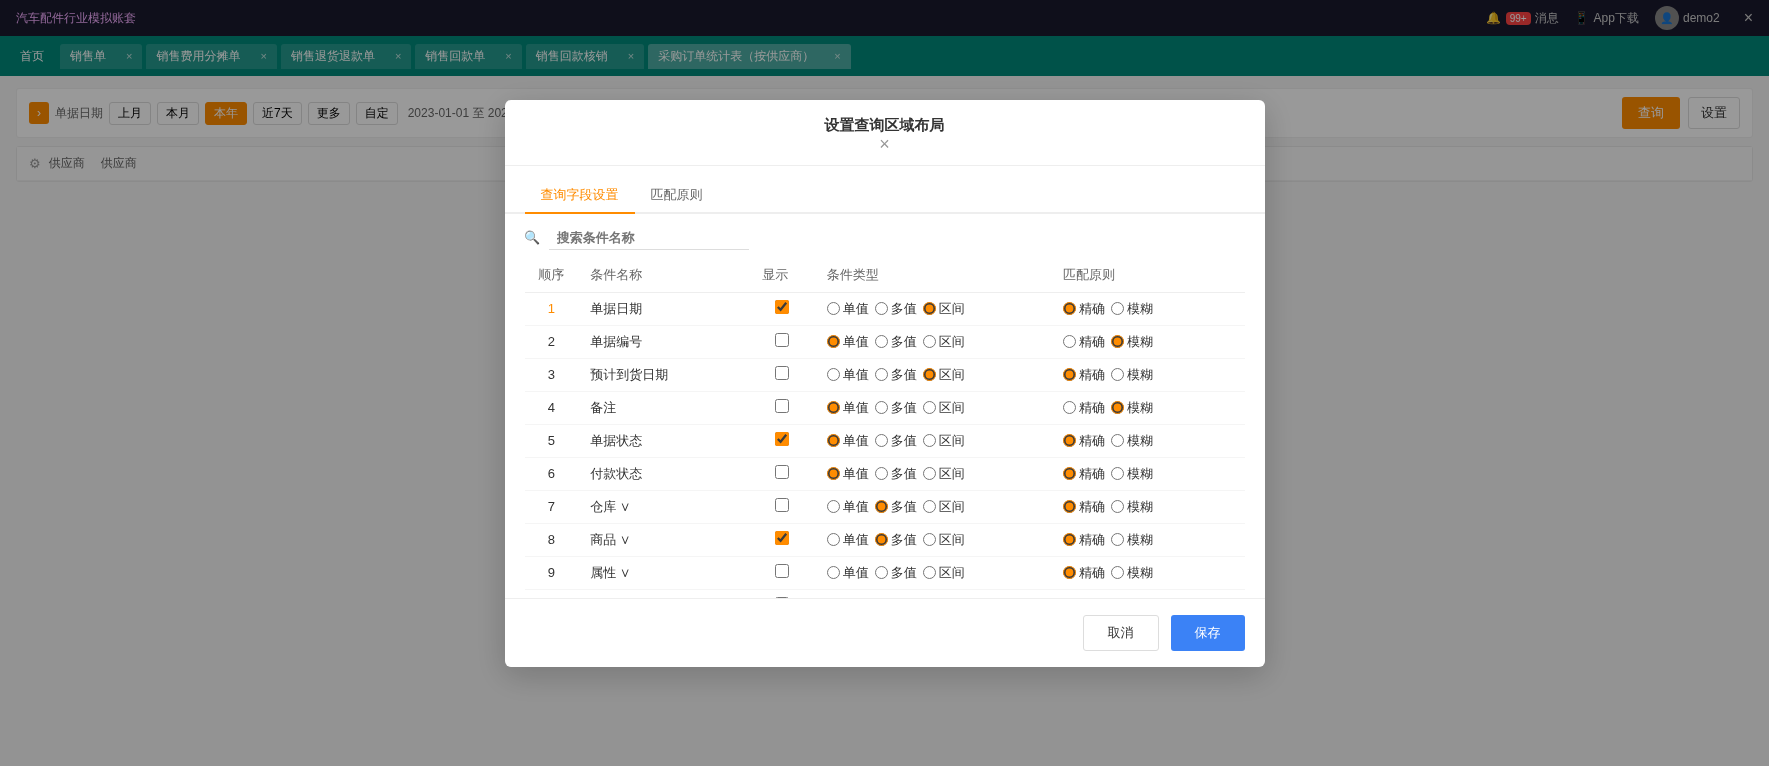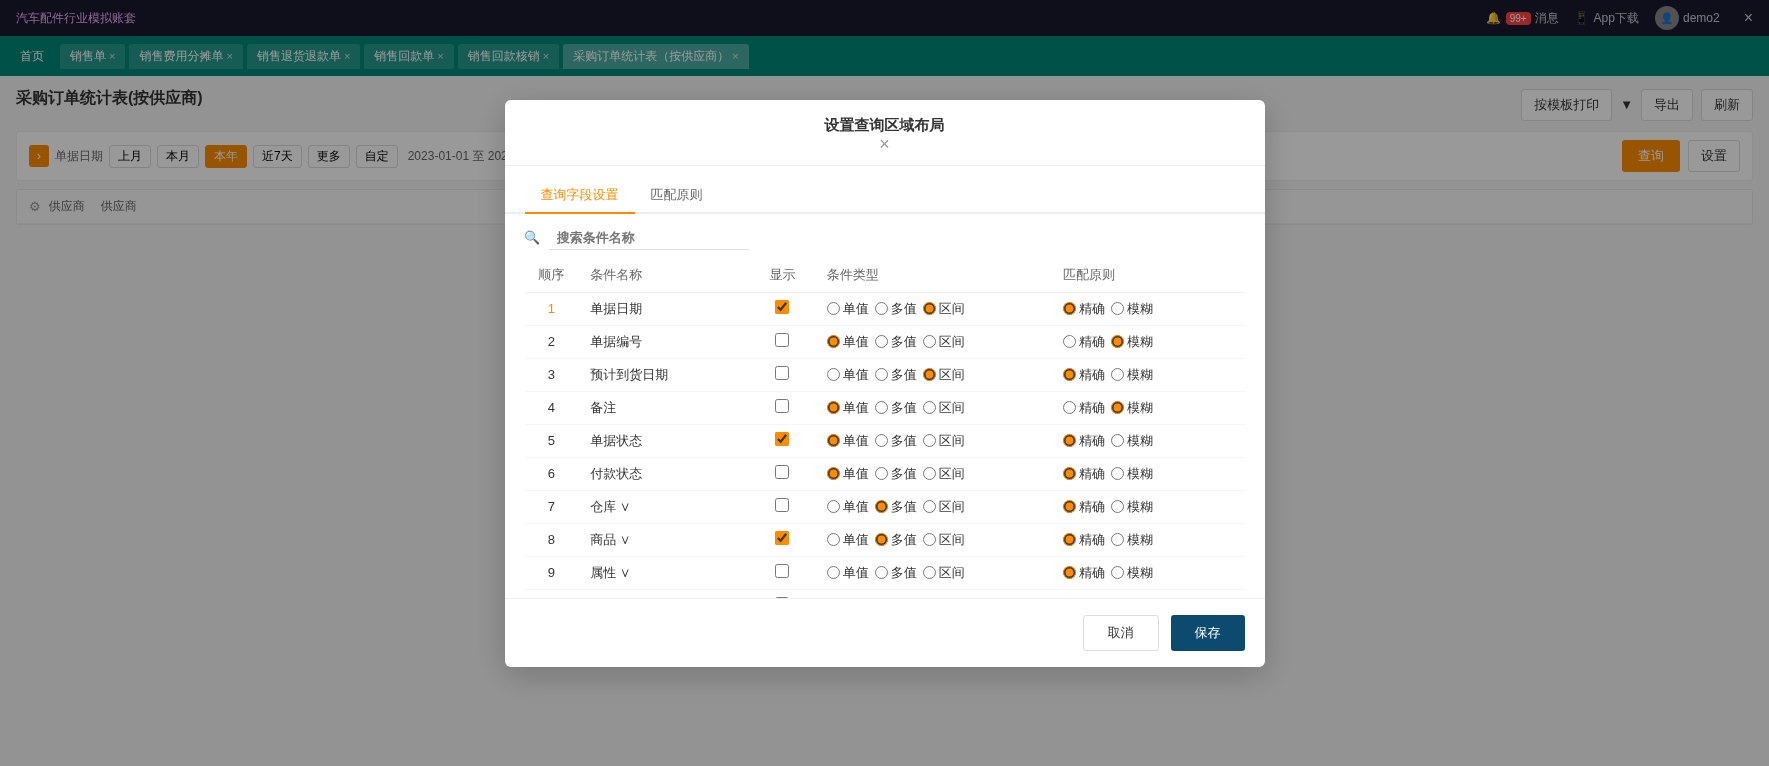--- a/index.html
+++ b/index.html
@@ -65,21 +65,21 @@
       color: white;
       padding: 4px 12px;
       border-radius: 3px;
       cursor: pointer;
       font-size: 12px;
       white-space: nowrap;
     }
     .nav-item-tab {
       display: flex;
       align-items: center;
-      gap: 3px;
+      gap: 20px;
       color: white;
       padding: 4px 10px;
       border-radius: 3px 3px 0 0;
       cursor: pointer;
       font-size: 12px;
       background: rgba(255,255,255,0.15);
     }
     .nav-item-tab.current {
       background: rgba(255,255,255,0.3);
     }
@@ -303,21 +303,21 @@
     .btn-cancel {
       background: white;
       border: 1px solid #ddd;
       color: #333;
       padding: 8px 24px;
       border-radius: 3px;
       cursor: pointer;
       font-size: 13px;
     }
     .btn-save {
-      background: #0c4a6e;
+      background: #3b82f6;
       border: none;
       color: white;
       padding: 8px 24px;
       border-radius: 3px;
       cursor: pointer;
       font-size: 13px;
     }
 
     .settings-gear {
       color: #999;
@@ -379,29 +379,20 @@
     <span>销售回款核销</span>
     <span class="nav-close">×</span>
   </div>
   <div class="nav-item-tab current">
     <span>采购订单统计表（按供应商）</span>
     <span class="nav-close">×</span>
   </div>
 </div>
 
 <div class="page-content">
-  <div style="display:flex; align-items:center; margin-bottom:10px;">
-    <span class="page-title">采购订单统计表(按供应商)</span>
-    <div class="right-actions">
-      <button class="btn-outline">按模板打印</button>
-      <span style="cursor:pointer;">▼</span>
-      <button class="btn-outline">导出</button>
-      <button class="btn-outline">刷新</button>
-    </div>
-  </div>
 
   <div style="display:flex; align-items:center; gap:6px; background:white; padding:8px 12px; border:1px solid #eee; border-radius:3px; margin-bottom:8px;">
     <button class="btn-orange" style="padding:4px 8px; font-size:12px; border-radius:3px;">›</button>
     <span style="color:#666; font-size:12px;">单据日期</span>
     <button class="date-btn">上月</button>
     <button class="date-btn">本月</button>
     <button class="date-btn active">本年</button>
     <button class="date-btn">近7天</button>
     <button class="date-btn">更多</button>
     <button class="date-btn">自定</button>
@@ -445,21 +436,21 @@
         <input class="search-input" type="text" placeholder="搜索条件名称" style="">
       </div>
 
       <div class="modal-table">
         <div class="scrollbar-area">
           <table>
             <thead>
               <tr>
                 <th style="width:50px;text-align:center;">顺序</th>
                 <th style="width:160px;">条件名称</th>
-                <th style="width:60px;text-align:center;">显示</th>
+                <th style="width:60px;text-align:left;">显示</th>
                 <th style="width:220px;">条件类型</th>
                 <th style="width:180px;">匹配原则</th>
               </tr>
             </thead>
             <tbody id="modal-table-body">
             <tr>
                   <td style="text-align: center; color: rgb(255, 140, 0); font-weight: 500;">1</td>
                   <td>单据日期</td>
                   <td style="text-align: center;"><input type="checkbox" class="checkbox-input" checked="" style=""></td>
                   <td>

